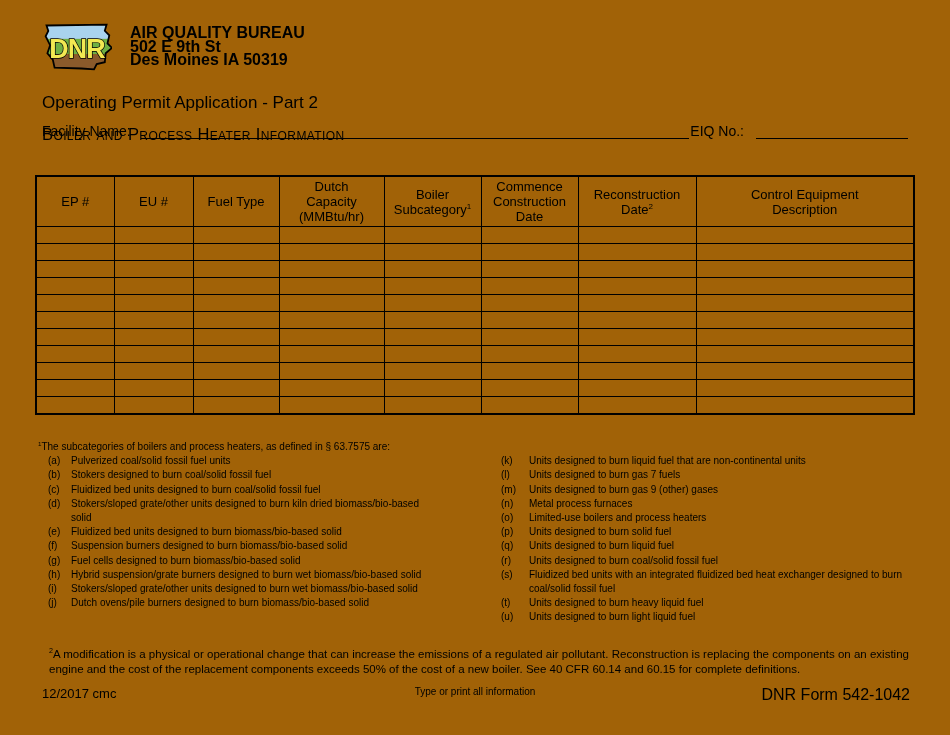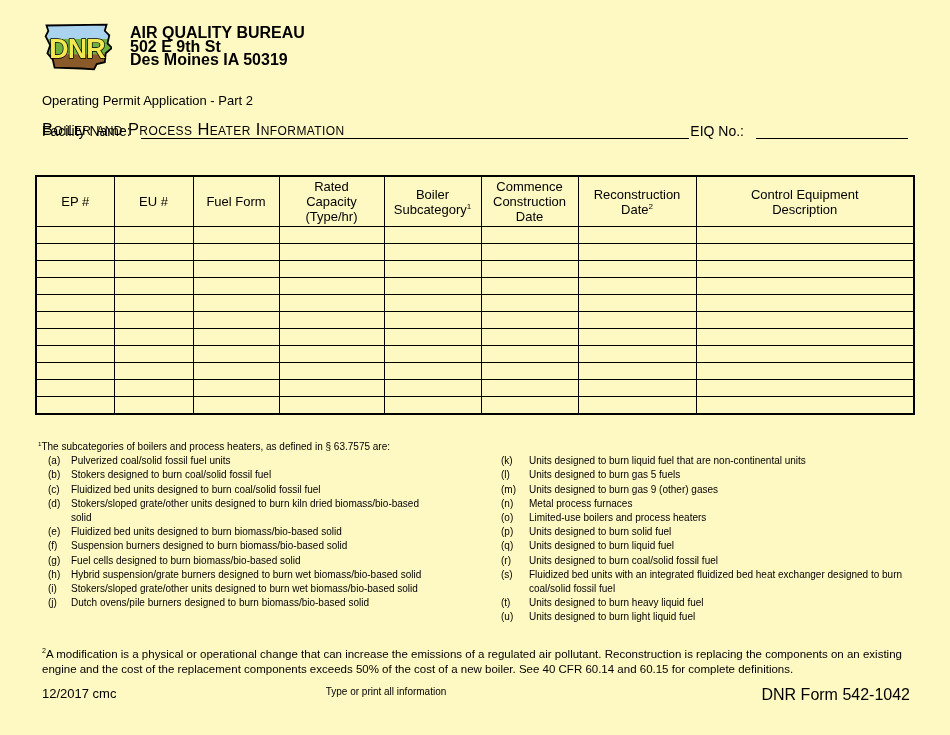--- a/index.html
+++ b/index.html
@@ -1,26 +1,26 @@
 <!DOCTYPE html>
 <html><head>
 <meta charset="utf-8">
 <style>
   * { margin:0; padding:0; box-sizing:border-box; }
   html,body { background:#e8e8e8; }
   body { font-family:"Liberation Sans", sans-serif; color:#000; }
-  .page { position:relative; width:950px; height:735px; background:#fef9c3; margin:0 auto; overflow:hidden; }
+  .page { position:relative; width:950px; height:735px; background:#a16207; margin:0 auto; overflow:hidden; }
 
   
   .logo-block { position:absolute; left:42px; top:21px; }
   .agency { position:absolute; left:130px; top:26px; font-size:16px; font-weight:bold; line-height:13.5px; }
 
   
   .title-block { position:absolute; left:42px; top:93px; }
-  .subtitle { font-size:13px; }
+  .subtitle { font-size:17px; }
   .main-title { font-size:16.5px; font-variant:small-caps; letter-spacing:0.4px; margin-top:12px; }
 
   
   .field-row { position:absolute; left:42px; top:122px; width:866px; display:flex; align-items:flex-end; font-size:14px; }
   .fill-line { border-bottom:1px solid #000; height:17px; }
   .line-facility { flex:1; margin-left:10px; }
   .eiq-label { margin-left:1px; white-space:nowrap; }
   .line-eiq { width:152px; margin-left:12px; }
 
   
@@ -37,25 +37,25 @@
   .fn-columns { display:flex; }
   .fn-col-left { width:392px; flex-shrink:0; }
   .fn-col-right { margin-left:71px; flex:1; }
   .fn-item { display:flex; }
   .fn-col-left .fn-item { padding-left:10px; }
   .fn-col-left .fn-id { width:23px; flex-shrink:0; }
   .fn-col-right .fn-id { width:28px; flex-shrink:0; }
   .fn-text { flex:1; }
 
   
-  .footnote2 { position:absolute; left:42px; top:647px; width:868px; font-size:11.5px; line-height:14.5px; }
+  .footnote2 { position:absolute; left:49px; top:647px; width:868px; font-size:11.5px; line-height:14.5px; }
 
   
   .footer-left  { position:absolute; left:42px;  top:686px; font-size:13px; }
-  .footer-center{ position:absolute; left:0; top:686px; width:772px; text-align:center; font-size:10px; line-height:12.5px; }
+  .footer-center{ position:absolute; left:0; top:686px; width:950px; text-align:center; font-size:10px; line-height:12.5px; }
   .footer-right { position:absolute; right:40px; top:686px; font-size:16px; }
 </style>
 </head>
 <body>
 
 <div class="page">
 
   <div class="logo-block">
     <svg width="70" height="52" viewBox="0 0 78 58">
       <defs>
@@ -98,22 +98,22 @@
         <col style="width:105px">
       <col style="width:97px">
         <col style="width:97px">
         <col style="width:118px">
         <col style="width:218px">
     </colgroup>
     <thead>
       <tr>
         <th><span>EP #</span><sup></sup></th>
         <th><span>EU #</span><sup></sup></th>
-        <th><span>Fuel Form</span><sup></sup></th>
-        <th><span>Rated Capacity (Type/hr)</span><sup></sup></th>
+        <th><span>Fuel Type</span><sup></sup></th>
+        <th><span>Dutch Capacity (MMBtu/hr)</span><sup></sup></th>
         <th><span>Boiler Subcategory</span><sup>1</sup></th>
         <th><span>Commence Construction Date</span><sup></sup></th>
         <th><span>Reconstruction Date</span><sup>2</sup></th>
         <th><span>Control Equipment Description</span><sup></sup></th>
       </tr>
     </thead>
     <tbody>
         <tr>
           <td></td>
           <td></td>
@@ -272,21 +272,21 @@
             <span class="fn-text">Dutch ovens/pile burners designed to burn biomass/bio-based solid</span>
           </div>
         </div>
       <div class="fn-col-right">
           <div class="fn-item">
             <span class="fn-id">(k)</span>
             <span class="fn-text">Units designed to burn liquid fuel that are non-continental units</span>
           </div>
           <div class="fn-item">
             <span class="fn-id">(l)</span>
-            <span class="fn-text">Units designed to burn gas 5 fuels</span>
+            <span class="fn-text">Units designed to burn gas 7 fuels</span>
           </div>
           <div class="fn-item">
             <span class="fn-id">(m)</span>
             <span class="fn-text">Units designed to burn gas 9 (other) gases</span>
           </div>
           <div class="fn-item">
             <span class="fn-id">(n)</span>
             <span class="fn-text">Metal process furnaces</span>
           </div>
           <div class="fn-item">

